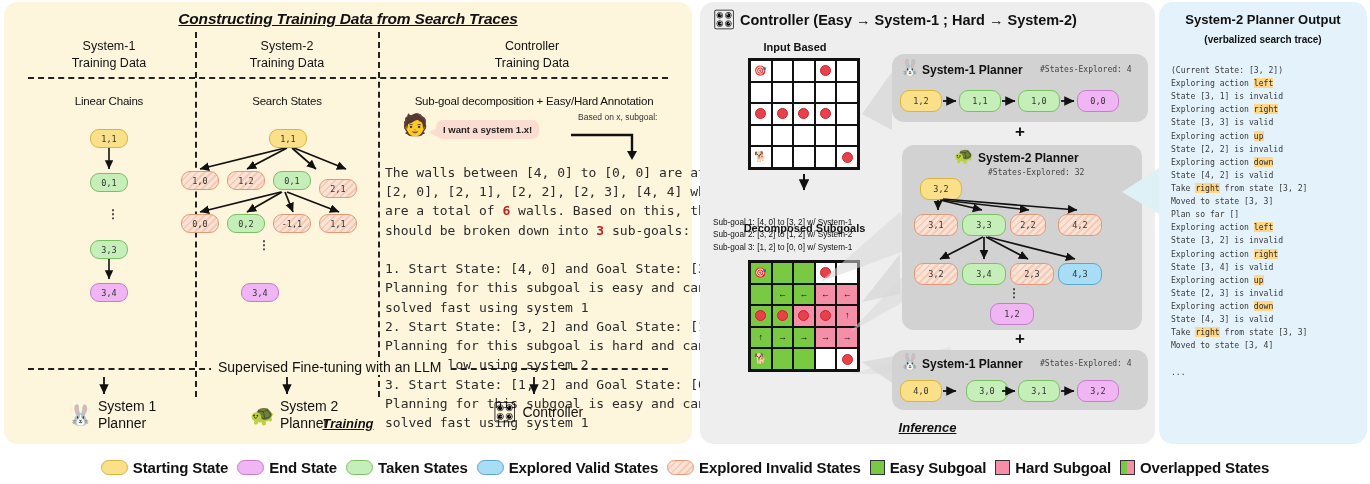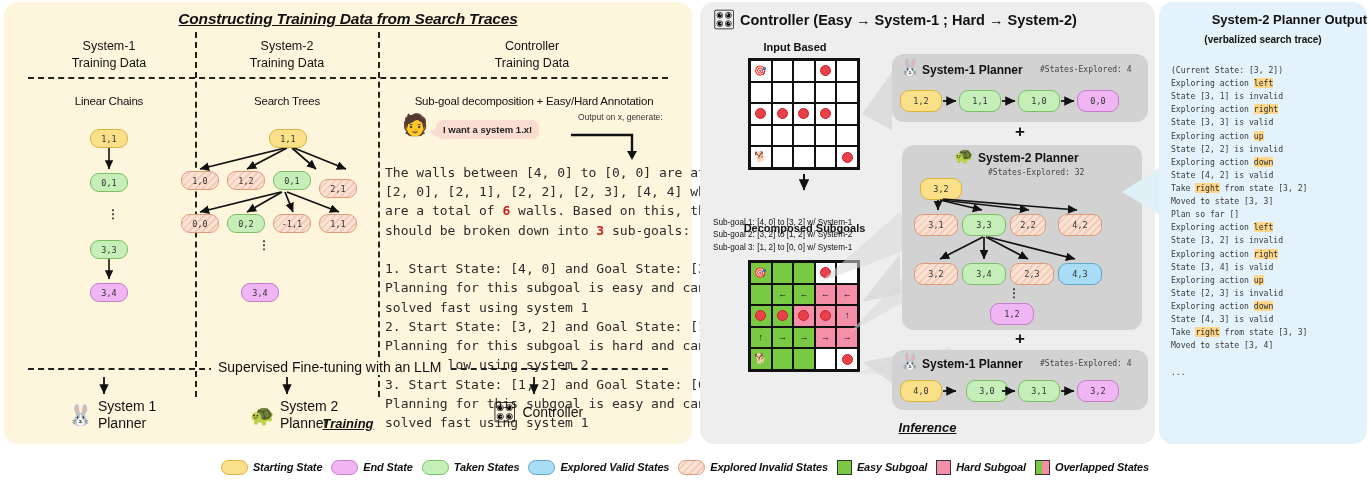--- a/index.html
+++ b/index.html
@@ -157,21 +157,21 @@
   .pb-emo { position:absolute; font-size:16px; line-height:1; }
   .plus { position:absolute; font-size:17px; font-weight:bold; color:#111; }
   .inference-label {
     position:absolute; left:0; top:418px; width:455px; text-align:center;
     font-size:13px; font-weight:bold; font-style:italic;
     text-decoration:underline; color:#111;
   }
 
   
   .right-title {
-    position:absolute; left:0; top:10px; width:208px; text-align:right;
+    position:absolute; left:0; top:10px; width:208px; text-align:center;
     font-size:13px; font-weight:bold; color:#111;
   }
   .right-sub {
     position:absolute; left:0; top:32px; width:208px; text-align:center;
     font-size:10px; font-weight:bold; color:#111;
   }
   .trace {
     position:absolute; left:12px; top:62px; width:192px;
     font-family:"DejaVu Sans Mono", monospace; font-size:8.1px;
     line-height:1.62; color:#3a3a3a; white-space:pre-wrap;
@@ -181,21 +181,21 @@
   
   .legend {
     position:absolute; left:0; top:450px; width:1370px; height:34px;
     display:flex; align-items:center; justify-content:center; gap:9px;
   }
   .lg-item { display:flex; align-items:center; gap:5px; }
   .lg-pill {
     width:27px; height:15px; border-radius:8px; border:1.4px solid #8a8a8a;
   }
   .lg-sq { width:15px; height:15px; border:1.4px solid #333; }
-  .lg-txt { font-size:11px; font-weight:bold; color:#111; white-space:nowrap; letter-spacing:-0.15px;font-style:italic; }
+  .lg-txt { font-size:15px; font-weight:bold; color:#111; white-space:nowrap; letter-spacing:-0.15px; }
 </style>
 </head>
 <body>
 
 <div class="figure">
 
   <div class="panel-left">
     <div class="left-title">Constructing Training Data from Search Traces</div>
 
     <div class="col-head" style="left:20px; top:36px; width:170px;">
@@ -206,21 +206,21 @@
     </div>
     <div class="col-head" style="left:378px; top:36px; width:300px;">
       Controller<br>Training Data
     </div>
 
     <div class="hline-top"></div>
     <div class="vline" style="left:191px;"></div>
     <div class="vline" style="left:374px;"></div>
 
     <div class="sub-head" style="left:20px; top:93px; width:170px;">Linear Chains</div>
-    <div class="sub-head" style="left:198px; top:93px; width:170px;">Search Trees</div>
+    <div class="sub-head" style="left:198px; top:93px; width:170px;">Search States</div>
     <div class="sub-head" style="left:380px; top:93px; width:300px;">Sub-goal decomposition + Easy/Hard Annotation</div>
 
     <div class="node n-start" style="left:86px; top:127px;">1,1</div>
     <div class="node n-taken" style="left:86px; top:171px;">0,1</div>
     <div class="node n-taken" style="left:86px; top:238px;">3,3</div>
     <div class="node n-end" style="left:86px; top:281px;">3,4</div>
     <div class="vdots" style="left:103px; top:209px;">⋮</div>
 
     <svg class="ov" width="688" height="442">
       <defs>
@@ -252,21 +252,21 @@
     <div class="node n-inval" style="left:315px; top:169px;margin-top:8px;">2,1</div>
     <div class="node n-inval" style="left:177px; top:212px;">0,0</div>
     <div class="node n-taken" style="left:223px; top:212px;">0,2</div>
     <div class="node n-inval" style="left:269px; top:212px;">-1,1</div>
     <div class="node n-inval" style="left:315px; top:212px;">1,1</div>
     <div class="vdots" style="left:254px; top:240px;">⋮</div>
     <div class="node n-end" style="left:237px; top:281px;">3,4</div>
 
     <div class="person" style="left:398px; top:112px;">🧑</div>
     <div class="bubble" style="left:432px; top:118px;">I want a system 1.x!</div>
-    <div class="based-on" style="left:574px; top:110px;">Output on x, generate:</div>
+    <div class="based-on" style="left:574px; top:110px;">Based on x, subgoal:</div>
     <svg class="ov" width="688" height="442">
       <path d="M567,133 L628,133 L628,150" stroke="#111" stroke-width="2.4" fill="none"></path>
       <path d="M623,149 L633,149 L628,158 z" fill="#111"></path>
     </svg>
 
     <div class="codeblock" id="codeblock" style="left:381px; top:161px; width:305px;">The walls between [4, 0] to [0, 0] are at [0, 3],
 [2, 0], [2, 1], [2, 2], [2, 3], [4, 4] which
 are a total of <span class="rd">6</span> walls. Based on this, the plan
 should be broken down into <span class="rd">3</span> sub-goals:
 

